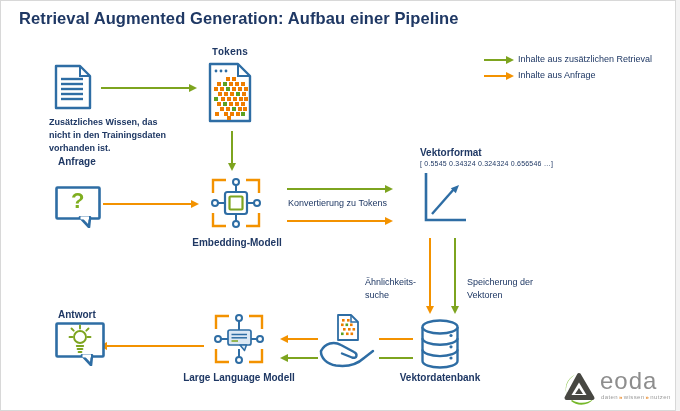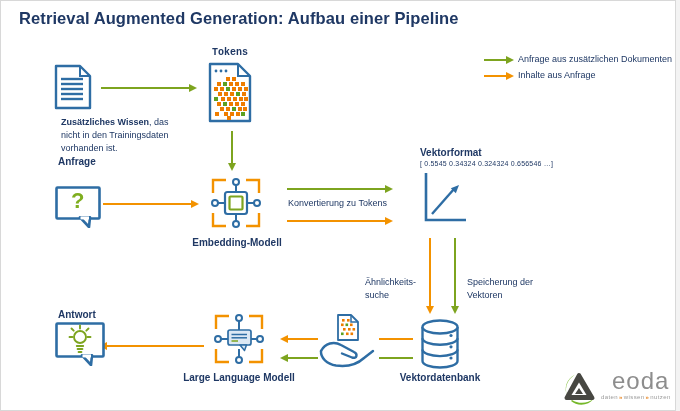--- a/index.html
+++ b/index.html
@@ -30,40 +30,40 @@
 </head>
 <body>
 
 <div class="canvas">
 
   <div class="abs title" style="left:18px;top:8px;">Retrieval Augmented Generation: Aufbau einer Pipeline</div>
 
   <div>
     <div class="hline" style="left:483px;top:58px;width:22px;background:#7da41f;"></div>
     <div class="head r green" style="left:505px;top:55px;"></div>
-    <div class="abs small" style="left:517px;top:52px;">Anfrage aus zusätzlichen Dokumenten</div>
+    <div class="abs small" style="left:517px;top:52px;">Inhalte aus zusätzlichen Retrieval</div>
     <div class="hline" style="left:483px;top:74px;width:22px;background:#f39200;"></div>
     <div class="head r" style="left:505px;top:71px;color:#f39200;"></div>
     <div class="abs small" style="left:517px;top:68px;">Inhalte aus Anfrage</div>
   </div>
 
   <div class="abs" style="left:53px;top:63px;">
     <svg width="38" height="46" viewBox="0 0 38 46">
       <path d="M2 2 H26 L36 12 V44 H2 Z" fill="#fff" stroke="#2e6da4" stroke-width="2.4" stroke-linejoin="round"></path>
       <path d="M26 2 V12 H36" fill="none" stroke="#2e6da4" stroke-width="2"></path>
       <g stroke="#2e6da4" stroke-width="2.4">
         <line x1="7" y1="15" x2="29" y2="15"></line>
           <line x1="7" y1="20" x2="29" y2="20"></line>
         <line x1="7" y1="25" x2="29" y2="25"></line>
           <line x1="7" y1="30" x2="29" y2="30"></line>
         <line x1="7" y1="35" x2="29" y2="35"></line>
       </g>
     </svg>
   </div>
-  <div class="abs small" style="left:60px;top:115px;width:128px;">
+  <div class="abs small" style="left:48px;top:115px;width:128px;font-weight:bold;">
     <b>Zusätzliches Wissen</b><span>, das nicht in den Trainingsdaten vorhanden ist.</span>
   </div>
 
   <div class="hline" style="left:100px;top:86px;width:88px;background:#7da41f;"></div>
   <div class="head r green" style="left:188px;top:83px;"></div>
 
   <div class="abs lbl center" style="left:203px;top:46px;width:52px;font-family:Liberation Mono, monospace;">Tokens</div>
   <div class="abs" style="left:206px;top:61px;">
     <svg width="46" height="62" viewBox="0 0 46 62">
       <path d="M3 2 H31 L43 14 V59 H3 Z" fill="#fff" stroke="#2e6da4" stroke-width="2.4" stroke-linejoin="round"></path>
@@ -288,19 +288,19 @@
   </div>
 
   <div class="abs" style="left:561px;top:366px;">
     <svg class="abs" style="left:0;top:2px;" width="34" height="36" viewBox="0 0 34 36">
       <path d="M10 8 C4 13 2.5 21 5.5 28 C1.5 19 4.5 10 13 5.5 Z" fill="#76b82a"></path>
       <path d="M10 31 C16 35 26 35 31.5 29.5 C27 37 15 37.5 9 32 Z" fill="#76b82a"></path>
       <path d="M17 6 L30.5 29 H4.5 Z" fill="#474742" stroke="#474742" stroke-width="4" stroke-linejoin="round"></path>
       <path d="M17 13.5 L24.5 26 H9.5 Z" fill="#ffffff"></path>
       <path d="M17 19 L21 25 H13 Z" fill="#474742"></path>
     </svg>
-    <div class="abs eoda-word" style="left:50px;top:2px;">eoda</div>
+    <div class="abs eoda-word" style="left:38px;top:2px;">eoda</div>
     <div class="abs tagline" style="left:39px;top:27px;white-space:nowrap;">
       <span>daten</span><span class="sep">»</span><span>wissen</span><span class="sep">»</span><span>nutzen</span>
     </div>
   </div>
 
 </div>
 
 </body></html>

